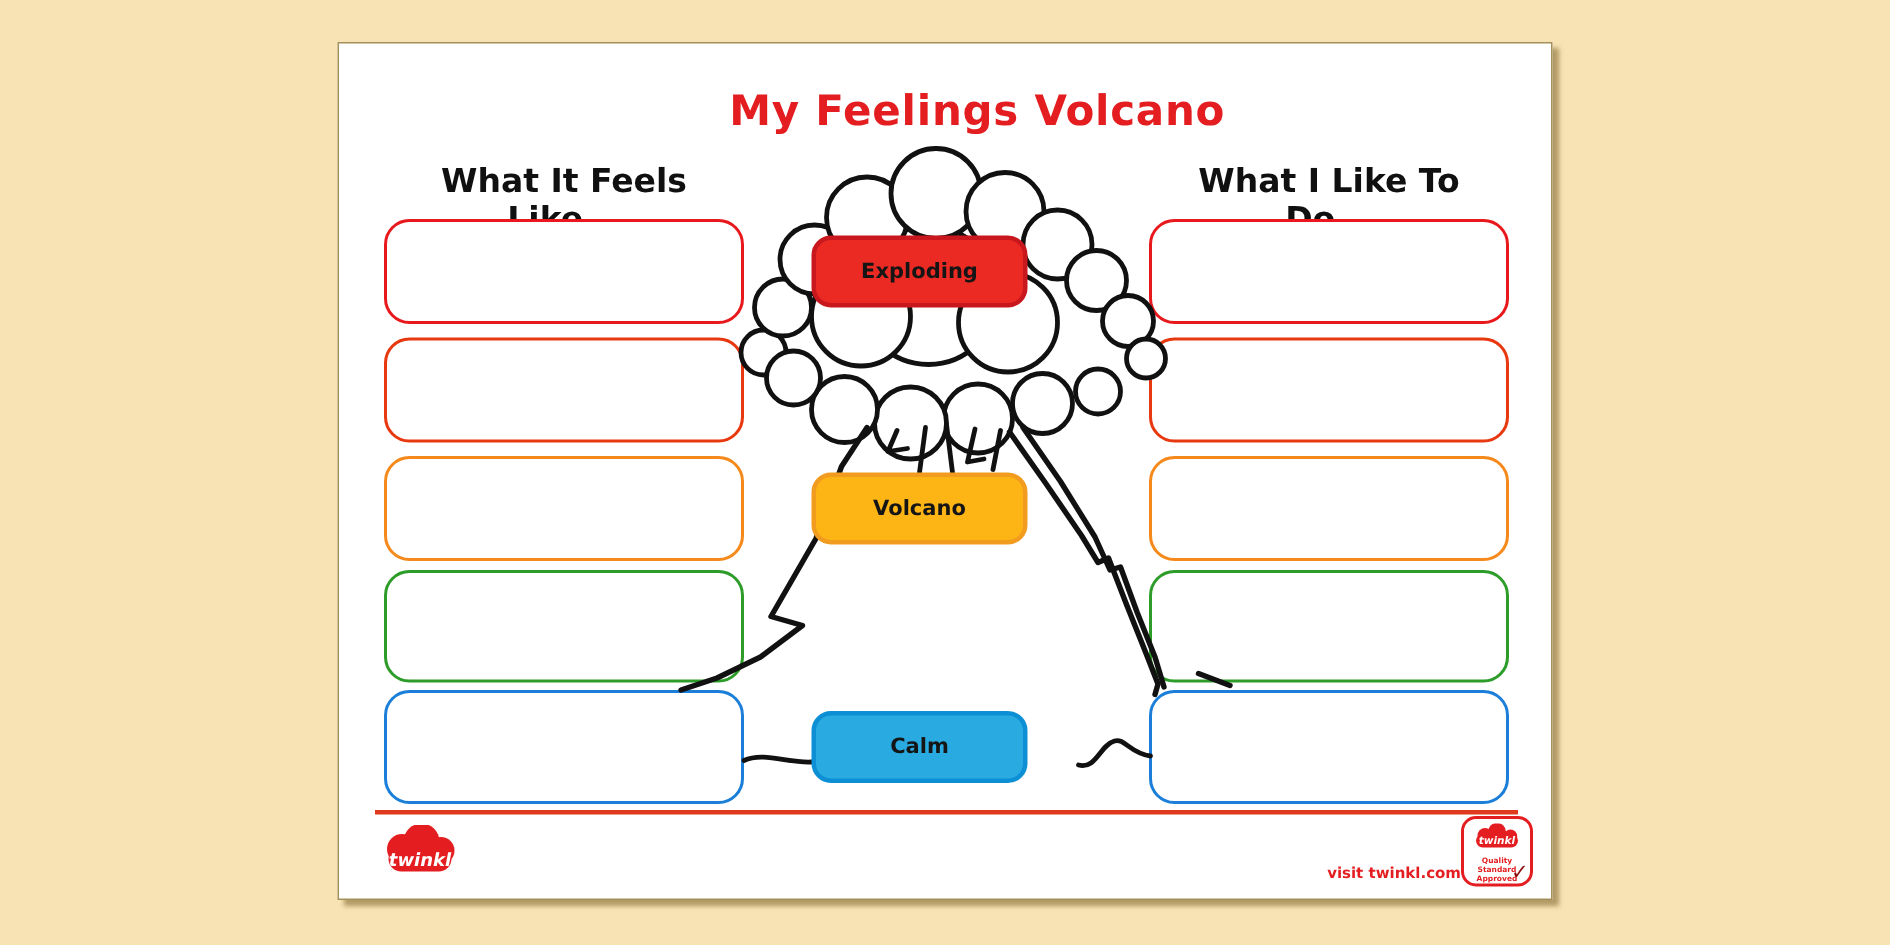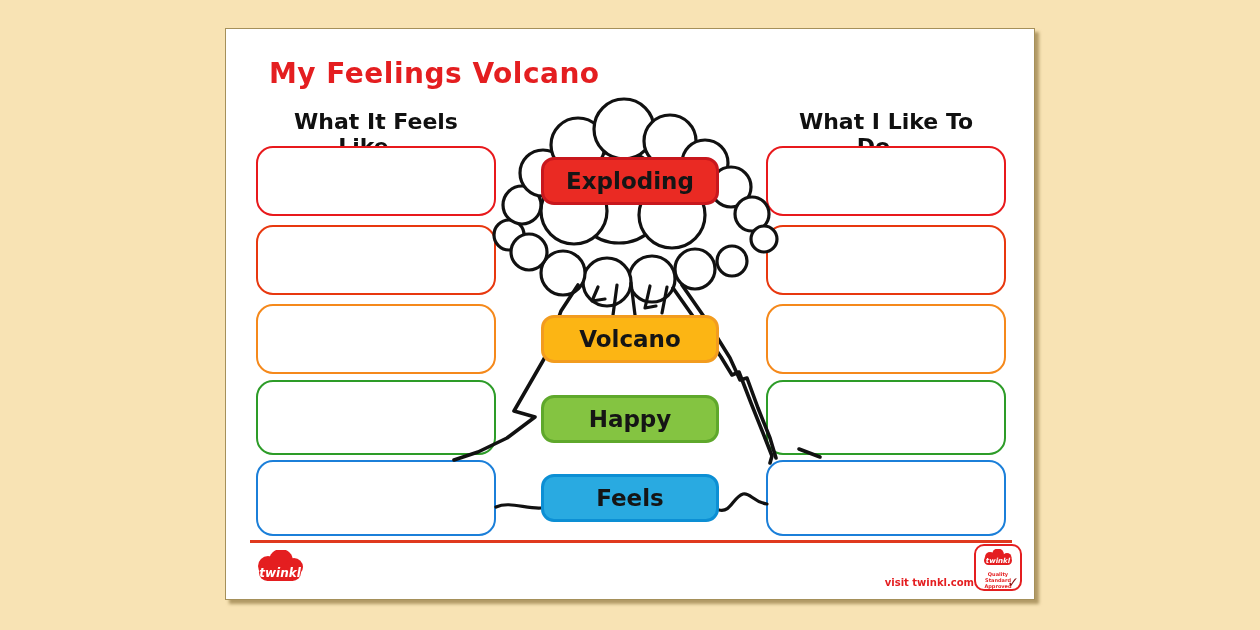--- a/index.html
+++ b/index.html
@@ -7,41 +7,41 @@
   }
   *{margin:0;padding:0;box-sizing:border-box;}
   html,body{width:1260px;height:630px;overflow:hidden;}
   body{font-family:"DejaVu Sans","Liberation Sans",sans-serif;background:var(--canvas);}
   .canvas{position:relative;width:1260px;height:630px;background:var(--canvas);}
   .page{
     position:absolute;left:225px;top:28px;width:810px;height:572px;background:#fff;
     border:1px solid #a5905a;box-shadow:4px 4px 3px rgba(140,115,60,.65);
   }
   .title{
-    position:absolute;top:28px;left:0;width:100%;
+    position:absolute;top:28px;left:0;width:100%;text-align:center;
     font-size:28px;font-weight:bold;color:var(--title);letter-spacing:.5px;padding-left:43px;
   }
   .col-header{
     position:absolute;top:80px;width:240px;text-align:center;
     font-size:22px;font-weight:bold;color:#101010;
   }
   .left-h{left:30px;} .right-h{left:540px;}
   .volcano{position:absolute;left:0;top:0;width:810px;height:572px;z-index:2;pointer-events:none;}
   .abox{
     position:absolute;width:240px;background:#fff;border:2.5px solid var(--box,#e8191c);
     border-radius:17px;z-index:1;
   }
   .leftcol{left:30px;} .rightcol{left:540px;}
   .r1{top:117px;height:70px}.r2{top:196px;height:70px}.r3{top:275px;height:70px}
   .r4{top:351px;height:75px}.r5{top:431px;height:76px}
   .fbtn{
-    position:absolute;left:315px;width:178px;height:48px;z-index:3;
+    position:absolute;left:315px;width:144px;height:48px;z-index:3;
     background:var(--fill,#ccc);border:3px solid var(--bstroke,#999);border-radius:13px;
     display:flex;align-items:center;justify-content:center;
-    font-size:23px;font-weight:bold;color:var(--ink);
+    font-size:14px;font-weight:bold;color:var(--ink);
   }
   .b1{top:128px}.b2{top:207px}.b3{top:286px}.b4{top:366px}.b5{top:445px}
   .rule{position:absolute;left:24px;top:511px;width:762px;height:3px;background:var(--rule);z-index:1;}
   .logo{position:absolute;left:27px;top:521px;width:54px;height:36px;z-index:2;}
   .visit{
     position:absolute;left:600px;top:527px;width:148px;text-align:right;
     font-size:10px;font-weight:bold;color:var(--brand);z-index:2;margin-top:21px;
   }
   .badge{
     position:absolute;left:748px;top:515px;width:48px;height:47px;background:#fff;
@@ -110,28 +110,25 @@
     <div class="abox leftcol r2" style="--box: #e8380f; --fill: #f68b1e; --bstroke: #e0720e;"></div>
     <div class="abox rightcol r2" style="--box: #e8380f; --fill: #f68b1e; --bstroke: #e0720e;"></div>
 
     <div class="abox leftcol r3" style="--box: #f5891b; --fill: #fcb514; --bstroke: #f29c1f;"></div>
     <div class="fbtn b3" style="--box: #f5891b; --fill: #fcb514; --bstroke: #f29c1f;">
         <span>Volcano</span>
       </div>
     <div class="abox rightcol r3" style="--box: #f5891b; --fill: #fcb514; --bstroke: #f29c1f;"></div>
 
     <div class="abox leftcol r4" style="--box: #2d9c28; --fill: #84c441; --bstroke: #5fa82b;"></div>
-    <div class="fbtn b4" style="--box: #2d9c28; --fill: #84c441; --bstroke: #5fa82b;">
-        <span>Happy</span>
-      </div>
     <div class="abox rightcol r4" style="--box: #2d9c28; --fill: #84c441; --bstroke: #5fa82b;"></div>
 
     <div class="abox leftcol r5" style="--box: #1b7fd9; --fill: #29aae1; --bstroke: #0c8fd4;"></div>
     <div class="fbtn b5" style="--box: #1b7fd9; --fill: #29aae1; --bstroke: #0c8fd4;">
-        <span>Feels</span>
+        <span>Calm</span>
       </div>
     <div class="abox rightcol r5" style="--box: #1b7fd9; --fill: #29aae1; --bstroke: #0c8fd4;"></div>
 
     <div class="rule"></div>
 
     <div class="logo">
       <svg width="54" height="36" viewBox="0 0 54 36" xmlns="http://www.w3.org/2000/svg">
         <g fill="#e41e20">
           <circle cx="15" cy="16" r="10"></circle>
             <circle cx="28" cy="11" r="12"></circle>

